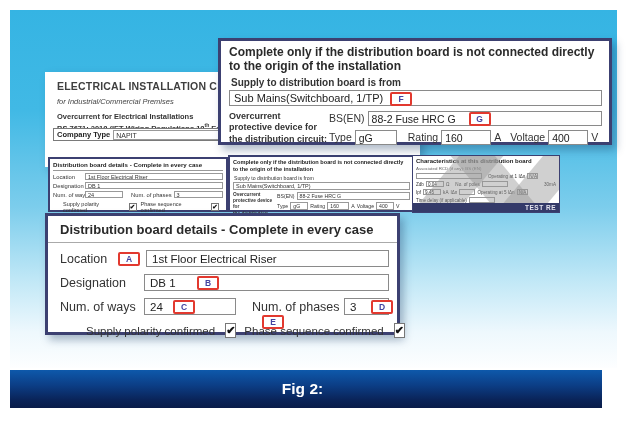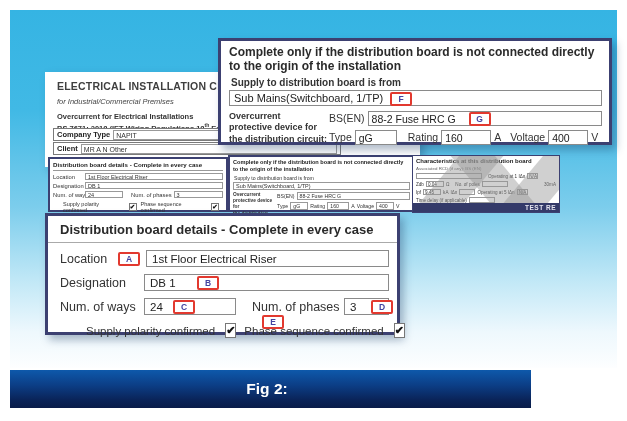--- a/index.html
+++ b/index.html
@@ -94,21 +94,21 @@
   .dbl-title { font-size:13px; font-weight:bold; color:#2a2a2a; margin:6px 0 0 12px; white-space:nowrap; }
   .dbl-divider { height:1px; background:#aaa; margin-top:5px; }
   .dbl-row { display:flex; align-items:center; margin:7px 8px 0 12px; position:relative; }
   .dbl-lbl { font-size:12.5px; color:#333; white-space:nowrap; }
   .dbl-input { position:relative; height:17px; border:1px solid #8a8a8a; background:#fff;
                font-size:11.5px; color:#222; line-height:16px; padding-left:5px; white-space:nowrap; }
   .cb { width:15px; height:15px; border:1px solid #777; display:inline-flex; align-items:center;
         justify-content:center; font-size:11px; font-weight:bold; color:#111; background:#fff; }
 
   
-  .caption-bar { position:absolute; left:10px; top:370px; width:521px; height:38px; z-index:5;
+  .caption-bar { position:absolute; left:10px; top:370px; width:592px; height:38px; z-index:5;
                  background:linear-gradient(180deg,#0e59ab 0%,#0c3e86 40%,#0a2459 78%,#091c49 100%);
                  display:flex; align-items:center; justify-content:center; color:#fff; }
   .caption-fig { font-size:15.5px; font-weight:bold; margin-right:7px; }
   .caption-text { font-size:15.5px; font-weight:bold; font-style:italic; }
 </style>
 </head>
 <body>
 
 <div class="canvas">
   <div class="bg"></div>
@@ -117,24 +117,20 @@
     <div class="cert-title">ELECTRICAL INSTALLATION CER</div>
     <div class="cert-premises">for Industrial/Commercial Premises</div>
     <div class="cert-req">
       <span>Overcurrent for Electrical Installations</span><br>
       <span>BS 7671: 2018 (IET Wiring Regulations 18</span><sup>th</sup><span> Ed</span>
     </div>
     <div class="cert-rows">
       <div class="cert-row">
         <span class="cert-row-label">Company Type</span>
         <span class="cert-row-input">NAPIT</span>
-      </div>
-      <div class="cert-row">
-        <span class="cert-row-label">Client</span>
-        <span class="cert-row-input">MR A N Other</span>
       </div>
     </div>
   </div>
 
   <div class="panel p-supply-lg">
     <div class="sl-title">
       <span>Complete only if the distribution board is not connected directly</span><br>
       <span>to the origin of the installation</span>
     </div>
     <div class="sl-supply-label">Supply to distribution board is from</div>

